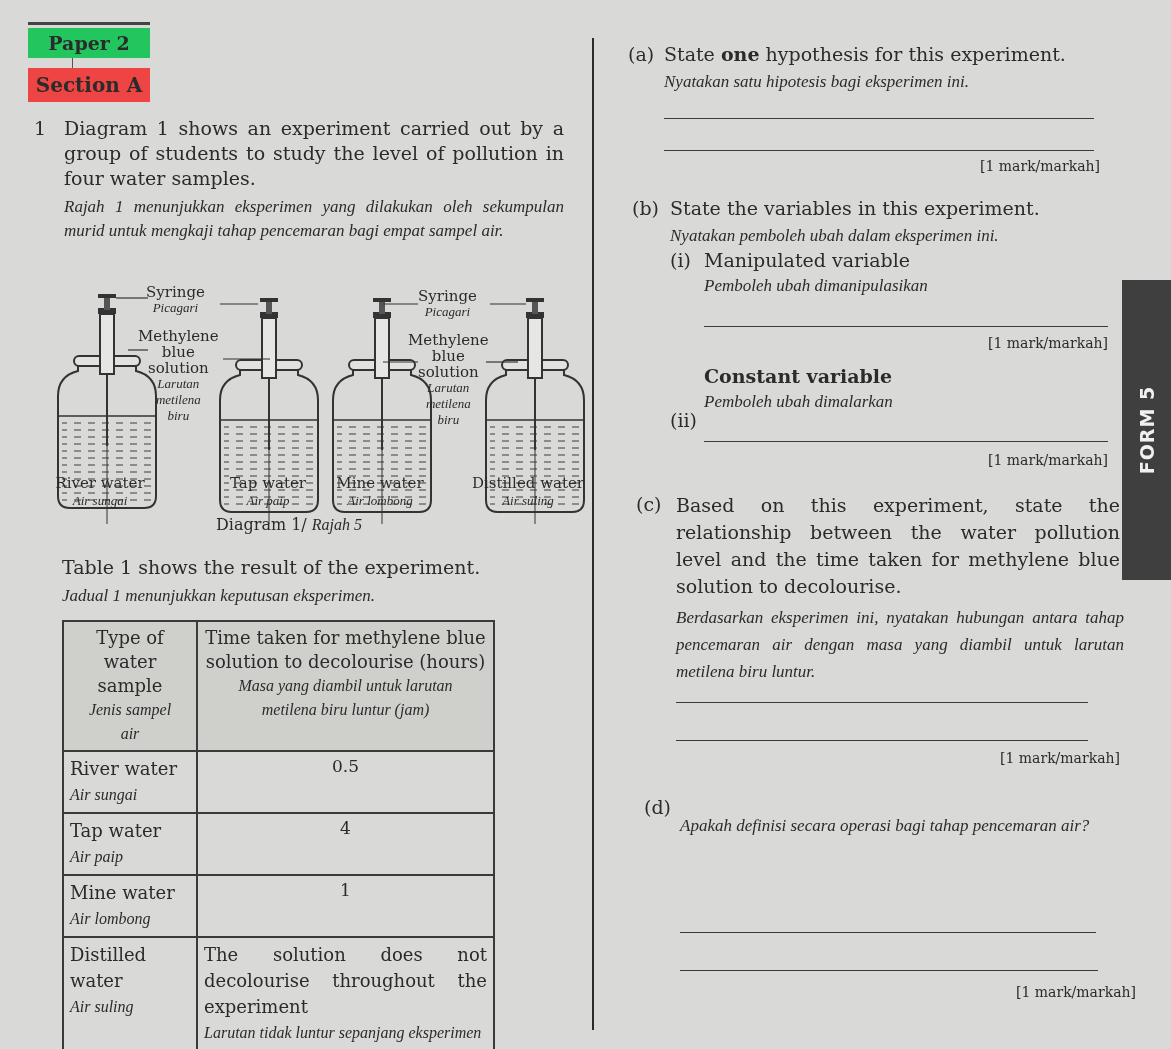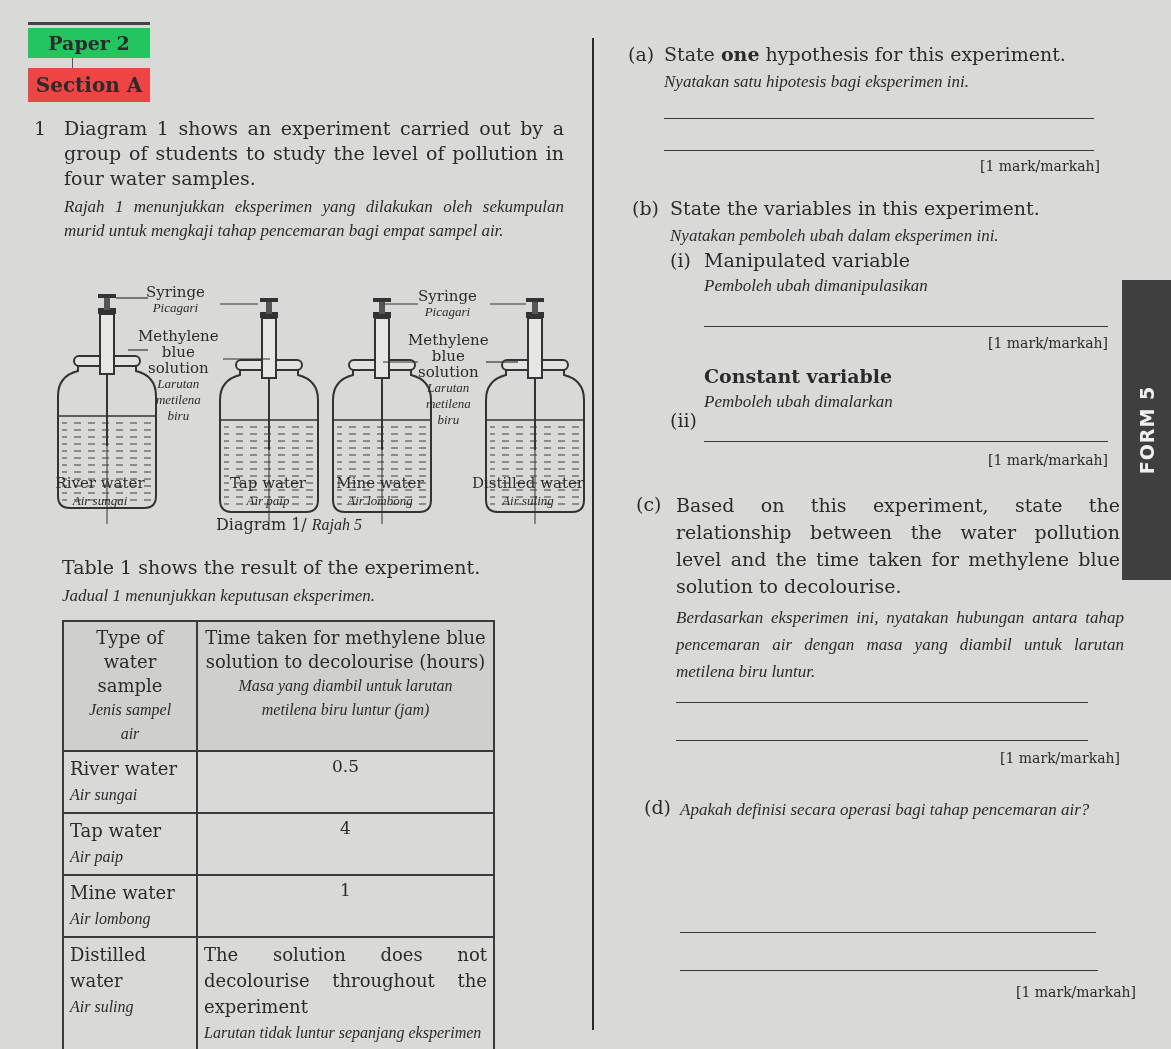--- a/index.html
+++ b/index.html
@@ -236,21 +236,21 @@
 <div class="abs" style="left:676px;top:492px;width:444px;">
   <div class="p-en" style="text-align:justify;line-height:27px">Based on this experiment, state the relationship between the water pollution level and the time taken for methylene blue solution to decolourise.</div>
   <div class="p-my it" style="text-align:justify;margin-top:4px;line-height:27px;width:448px">Berdasarkan eksperimen ini, nyatakan hubungan antara tahap pencemaran air dengan masa yang diambil untuk larutan metilena biru luntur.</div>
 </div>
 <div class="abs ans-line" style="left:676px;top:702px;width:412px;"></div>
 <div class="abs ans-line" style="left:676px;top:740px;width:412px;"></div>
 <div class="abs mark" style="left:1000px;top:750px;">[1 mark/markah]</div>
 
 <div class="abs p-en" style="left:644px;top:795px;">(d)</div>
 <div class="abs" style="left:680px;top:795px;width:456px;">
-  <div class="p-my it" style="margin-top:0;line-height:30px">Apakah definisi secara operasi bagi tahap pencemaran air?</div>
+  <div class="p-my it" style="margin-top:16px;line-height:30px">Apakah definisi secara operasi bagi tahap pencemaran air?</div>
 </div>
 <div class="abs ans-line" style="left:680px;top:932px;width:416px;"></div>
 <div class="abs ans-line" style="left:680px;top:970px;width:418px;"></div>
 <div class="abs mark" style="left:1016px;top:984px;">[1 mark/markah]</div>
 
 <div class="abs tab-form">
   <span class="tab-form-text">FORM 5</span>
 </div>
 
 </body></html>

